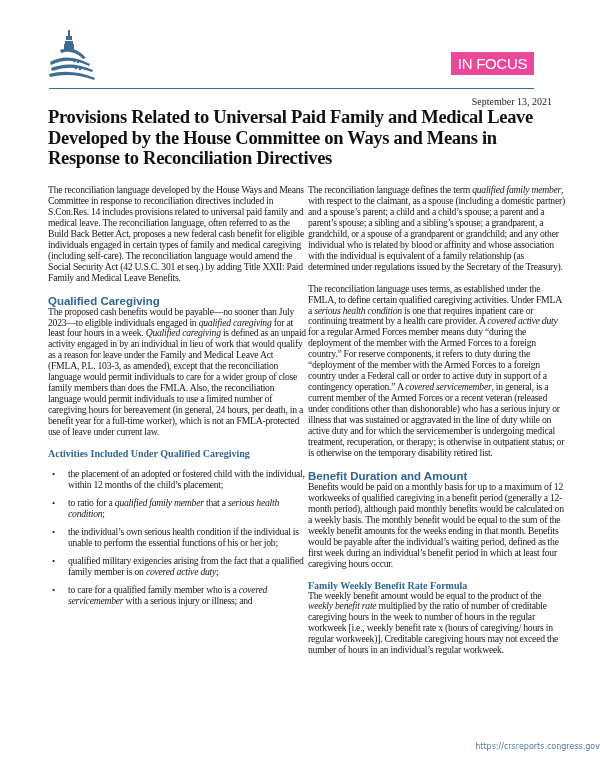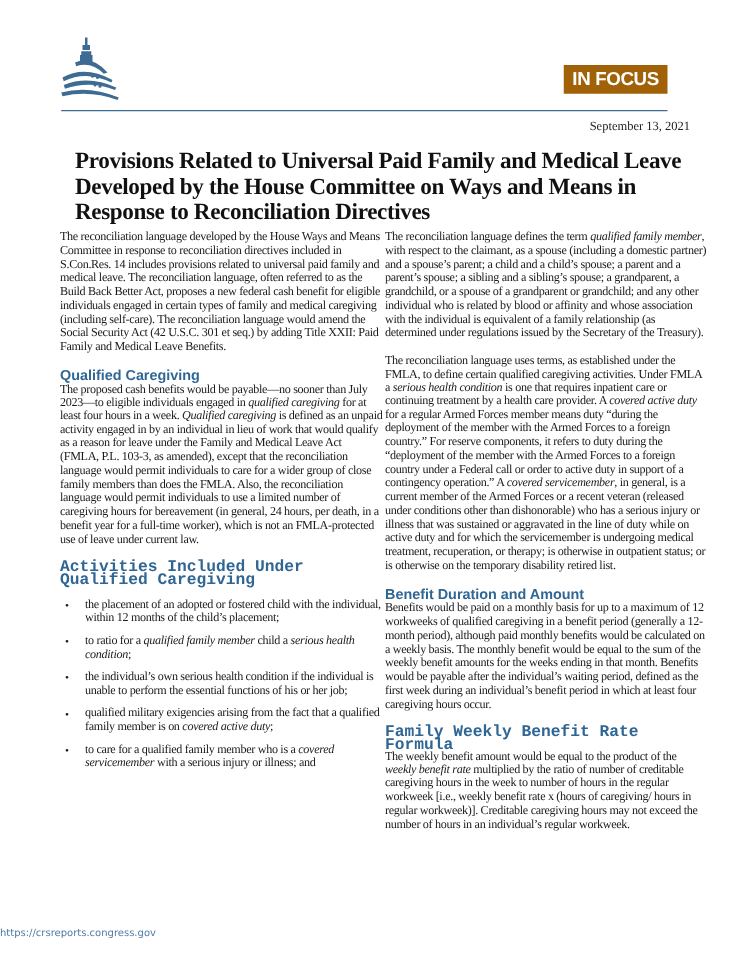--- a/index.html
+++ b/index.html
@@ -2,36 +2,36 @@
 <html><head>
 <meta charset="utf-8">
 <style>
   html, body { margin: 0; padding: 0; background: #ffffff; }
   body { width: 600px; height: 777px; position: relative; overflow: hidden; font-family: "Liberation Serif", serif; color: #1a1a1a; }
   .header { position: absolute; left: 48px; top: 24px; width: 426px; height: 66px; }
   .logo-icon { position: absolute; left: 0; top: 4px; width: 50px; height: 56px; }
   .brand { position: absolute; left: 50px; top: 38px; }
   .brand-name { font-family: "Liberation Sans", sans-serif; font-weight: bold; font-style: italic; font-size: 13px; color: #3a6a94; letter-spacing: -0.2px; line-height: 14px; }
   .brand-tag { font-family: "Liberation Sans", sans-serif; font-size: 7.5px; color: #3a6a94; line-height: 10px; margin-top: 1px; }
-  .infocus { position: absolute; left: 451px; top: 52px; width: 83px; height: 23px; background: #a16207; color: #fff; font-family: "Liberation Sans", sans-serif; font-weight: bold; font-size: 15px; line-height: 23px; text-align: center; letter-spacing: -0.3px; }
+  .infocus { position: absolute; left: 451px; top: 52px; width: 83px; height: 23px; background: #ec4899; color: #fff; font-family: "Liberation Sans", sans-serif; font-weight: normal; font-size: 15px; line-height: 23px; text-align: center; letter-spacing: -0.3px; }
   .rule { position: absolute; left: 49px; top: 88px; width: 485px; height: 1px; background: #3d6b93; }
   .date { position: absolute; right: 48px; top: 96px; font-size: 10px; color: #222; }
-  .title { position: absolute; left: 48px; top: 107px; width: 505px; font-family: "Liberation Serif", serif; font-weight: bold; font-size: 18.5px; line-height: 20.5px; color: #111; letter-spacing: -0.3px; margin: 12px; }
+  .title { position: absolute; left: 48px; top: 107px; width: 505px; font-family: "Liberation Serif", serif; font-weight: bold; font-size: 18.5px; line-height: 20.5px; color: #111; letter-spacing: -0.3px; margin: 0; }
   .col { position: absolute; top: 185px; width: 258px; font-size: 9.7px; line-height: 10.95px; letter-spacing: -0.25px; }
   .col-left { left: 48px; }
   .col-right { left: 308px; }
   .col p { margin: 0 0 11px 0; }
   .col p.tight { margin-bottom: 0; }
   h2.h-main { font-family: "Liberation Sans", sans-serif; color: #2f6694; font-size: 11.5px; font-weight: bold; margin: 0; line-height: 12px; letter-spacing: 0; }
-  h3.h-sub { font-family: Liberation Mono, monospace; color: #2f6694; font-size: 13px; font-weight: bold; margin: 0; line-height: 10px; letter-spacing: 0; }
+  h3.h-sub { font-family: Liberation Serif, serif; color: #2f6694; font-size: 10px; font-weight: bold; margin: 0; line-height: 10px; letter-spacing: 0; }
   ul.bullets { list-style: none; margin: 10px 0 0 0; padding: 0; }
   ul.bullets li { position: relative; padding-left: 20px; margin-bottom: 7px; }
   ul.bullets li::before { content: "\2022"; position: absolute; left: 4px; top: 0; font-size: 9px; }
   em { font-style: italic; }
-  .footer { position: absolute; left: 0; top: 742px; width: 600px; text-align: left; font-family: "DejaVu Sans", sans-serif; font-size: 8px; color: #4f7aa3; }
+  .footer { position: absolute; left: 0; top: 742px; width: 600px; text-align: right; font-family: "DejaVu Sans", sans-serif; font-size: 8px; color: #4f7aa3; }
 </style>
 </head>
 <body>
 
 <div class="header">
   <svg class="logo-icon" viewBox="0 0 50 56">
     <g fill="#3d6b93">
       <rect x="20" y="2" width="2" height="6"></rect>
       <rect x="18" y="8" width="6" height="4"></rect>
       <rect x="17" y="13" width="8" height="3"></rect>
@@ -56,21 +56,21 @@
 <div class="col col-left">
   <p>The reconciliation language developed by the House Ways and Means Committee in response to reconciliation directives included in S.Con.Res. 14 includes provisions related to universal paid family and medical leave. The reconciliation language, often referred to as the Build Back Better Act, proposes a new federal cash benefit for eligible individuals engaged in certain types of family and medical caregiving (including self-care). The reconciliation language would amend the Social Security Act (42 U.S.C. 301 et seq.) by adding Title XXII: Paid Family and Medical Leave Benefits.</p>
 
   <h2 class="h-main">Qualified Caregiving</h2>
   <p><span>The proposed cash benefits would be payable—no sooner than July 2023—to eligible individuals engaged in </span><em>qualified caregiving</em><span> for at least four hours in a week. </span><em>Qualified caregiving</em><span> is defined as an unpaid activity engaged in by an individual in lieu of work that would qualify as a reason for leave under the Family and Medical Leave Act (FMLA, P.L. 103-3, as amended), except that the reconciliation language would permit individuals to care for a wider group of close family members than does the FMLA. Also, the reconciliation language would permit individuals to use a limited number of caregiving hours for bereavement (in general, 24 hours, per death, in a benefit year for a full-time worker), which is not an FMLA-protected use of leave under current law.</span></p>
 
   <h3 class="h-sub">Activities Included Under Qualified Caregiving</h3>
 
   <ul class="bullets">
     <li><span>the placement of an adopted or fostered child with the individual, within 12 months of the child’s placement;</span></li>
-    <li><span>to ratio for a </span><em>qualified family member</em><span> child a </span><em>serious health condition</em><span>;</span></li>
+    <li><span>to ratio for a </span><em>qualified family member</em><span> that a </span><em>serious health condition</em><span>;</span></li>
     <li><span>the individual’s own serious health condition if the individual is unable to perform the essential functions of his or her job;</span></li>
     <li><span>qualified military exigencies arising from the fact that a qualified family member is on </span><em>covered active duty</em><span>;</span></li>
     <li><span>to care for a qualified family member who is a </span><em>covered servicemember</em><span> with a serious injury or illness; and</span></li>
   </ul>
 </div>
 
 <div class="col col-right">
   <p><span>The reconciliation language defines the term </span><em>qualified family member</em><span>, with respect to the claimant, as a spouse (including a domestic partner) and a spouse’s parent; a child and a child’s spouse; a parent and a parent’s spouse; a sibling and a sibling’s spouse; a grandparent, a grandchild, or a spouse of a grandparent or grandchild; and any other individual who is related by blood or affinity and whose association with the individual is equivalent of a family relationship (as determined under regulations issued by the Secretary of the Treasury).</span></p>
 
   <p><span>The reconciliation language uses terms, as established under the FMLA, to define certain qualified caregiving activities. Under FMLA a </span><em>serious health condition</em><span> is one that requires inpatient care or continuing treatment by a health care provider. A </span><em>covered active duty</em><span> for a regular Armed Forces member means duty “during the deployment of the member with the Armed Forces to a foreign country.” For reserve components, it refers to duty during the “deployment of the member with the Armed Forces to a foreign country under a Federal call or order to active duty in support of a contingency operation.” A </span><em>covered servicemember</em><span>, in general, is a current member of the Armed Forces or a recent veteran (released under conditions other than dishonorable) who has a serious injury or illness that was sustained or aggravated in the line of duty while on active duty and for which the servicemember is undergoing medical treatment, recuperation, or therapy; is otherwise in outpatient status; or is otherwise on the temporary disability retired list.</span></p>

